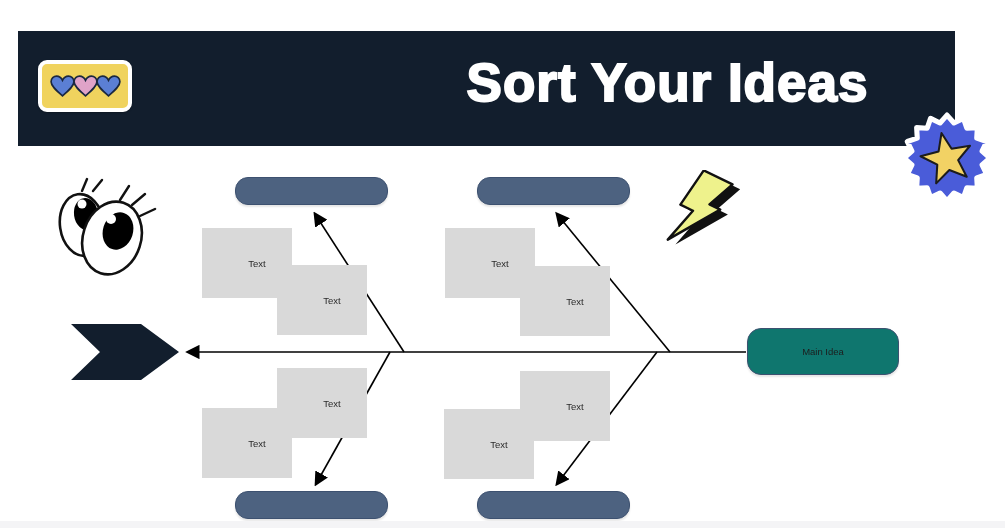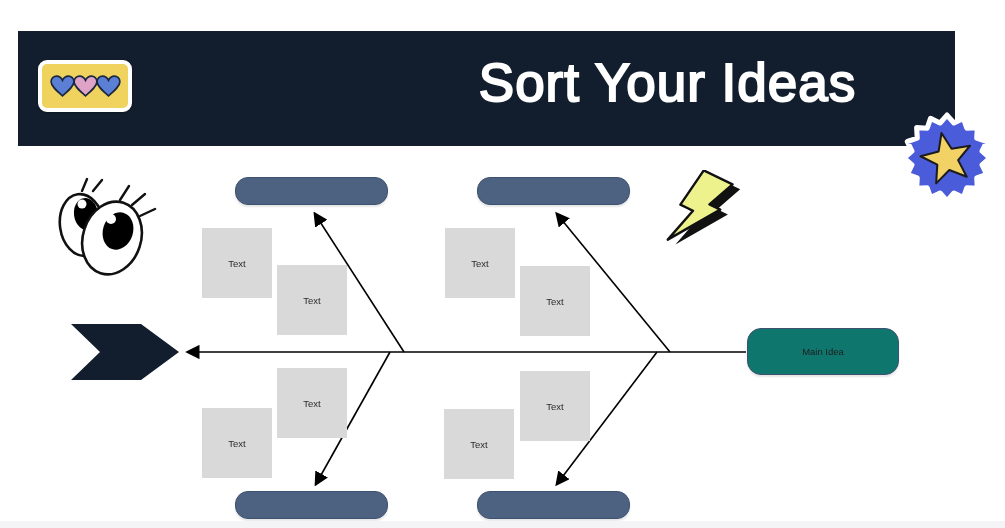--- a/index.html
+++ b/index.html
@@ -7,21 +7,21 @@
     position:relative;width:1005px;height:528px;background:#ffffff;
     overflow:hidden;font-family:"Liberation Sans",sans-serif;
   }
   
   .banner{
     position:absolute;left:18px;top:31px;width:937px;height:115px;
     background:#121e2d;
   }
   .title{
     position:absolute;left:395px;top:52px;width:545px;height:62px;
-    color:#ffffff;font-size:53px;font-weight:normal;letter-spacing:1px;
+    color:#ffffff;font-size:53px;font-weight:bold;letter-spacing:1px;
     text-align:center;line-height:62px;white-space:nowrap;
     -webkit-text-stroke:2px #ffffff;
   }
   .sticker{
     position:absolute;left:20px;top:29px;width:86px;height:44px;
     background:#f0d35e;border:4px solid #ffffff;border-radius:9px;
     display:flex;align-items:center;justify-content:center;
     box-shadow:0 1px 2px rgba(0,0,0,.25);
   }
   .sticker svg{display:block;margin:0 -2px;}
@@ -38,21 +38,21 @@
   .pill.br{left:477px;top:491px;}
   .main-idea{
     position:absolute;left:747px;top:328px;width:152px;height:47px;border-radius:14px;
     background:#0f766e;border:1px solid #3d5170;box-sizing:border-box;
     display:flex;align-items:center;justify-content:center;
     color:#1d1d1d;font-size:9.5px;box-shadow:0 2px 2px rgba(0,0,0,.10);
   }
   .tbox{
     position:absolute;width:70px;height:70px;background:#d9d9d9;
     display:flex;align-items:center;justify-content:center;
-    color:#2b2b2b;font-size:9.5px;
+    color:#2b2b2b;font-size:9.5px;padding-left:20px;
   }
   .tbox.b1{left:202px;top:228px;} .tbox.b2{left:277px;top:265px;}
   .tbox.b3{left:445px;top:228px;} .tbox.b4{left:520px;top:266px;}
   .tbox.b5{left:277px;top:368px;} .tbox.b6{left:202px;top:408px;}
   .tbox.b7{left:520px;top:371px;} .tbox.b8{left:444px;top:409px;}
   
   .eyes{position:absolute;left:52px;top:176px;}
   .bolt{position:absolute;left:660px;top:170px;}
   .badge{position:absolute;left:901px;top:112px;}
   .bottom-strip{

